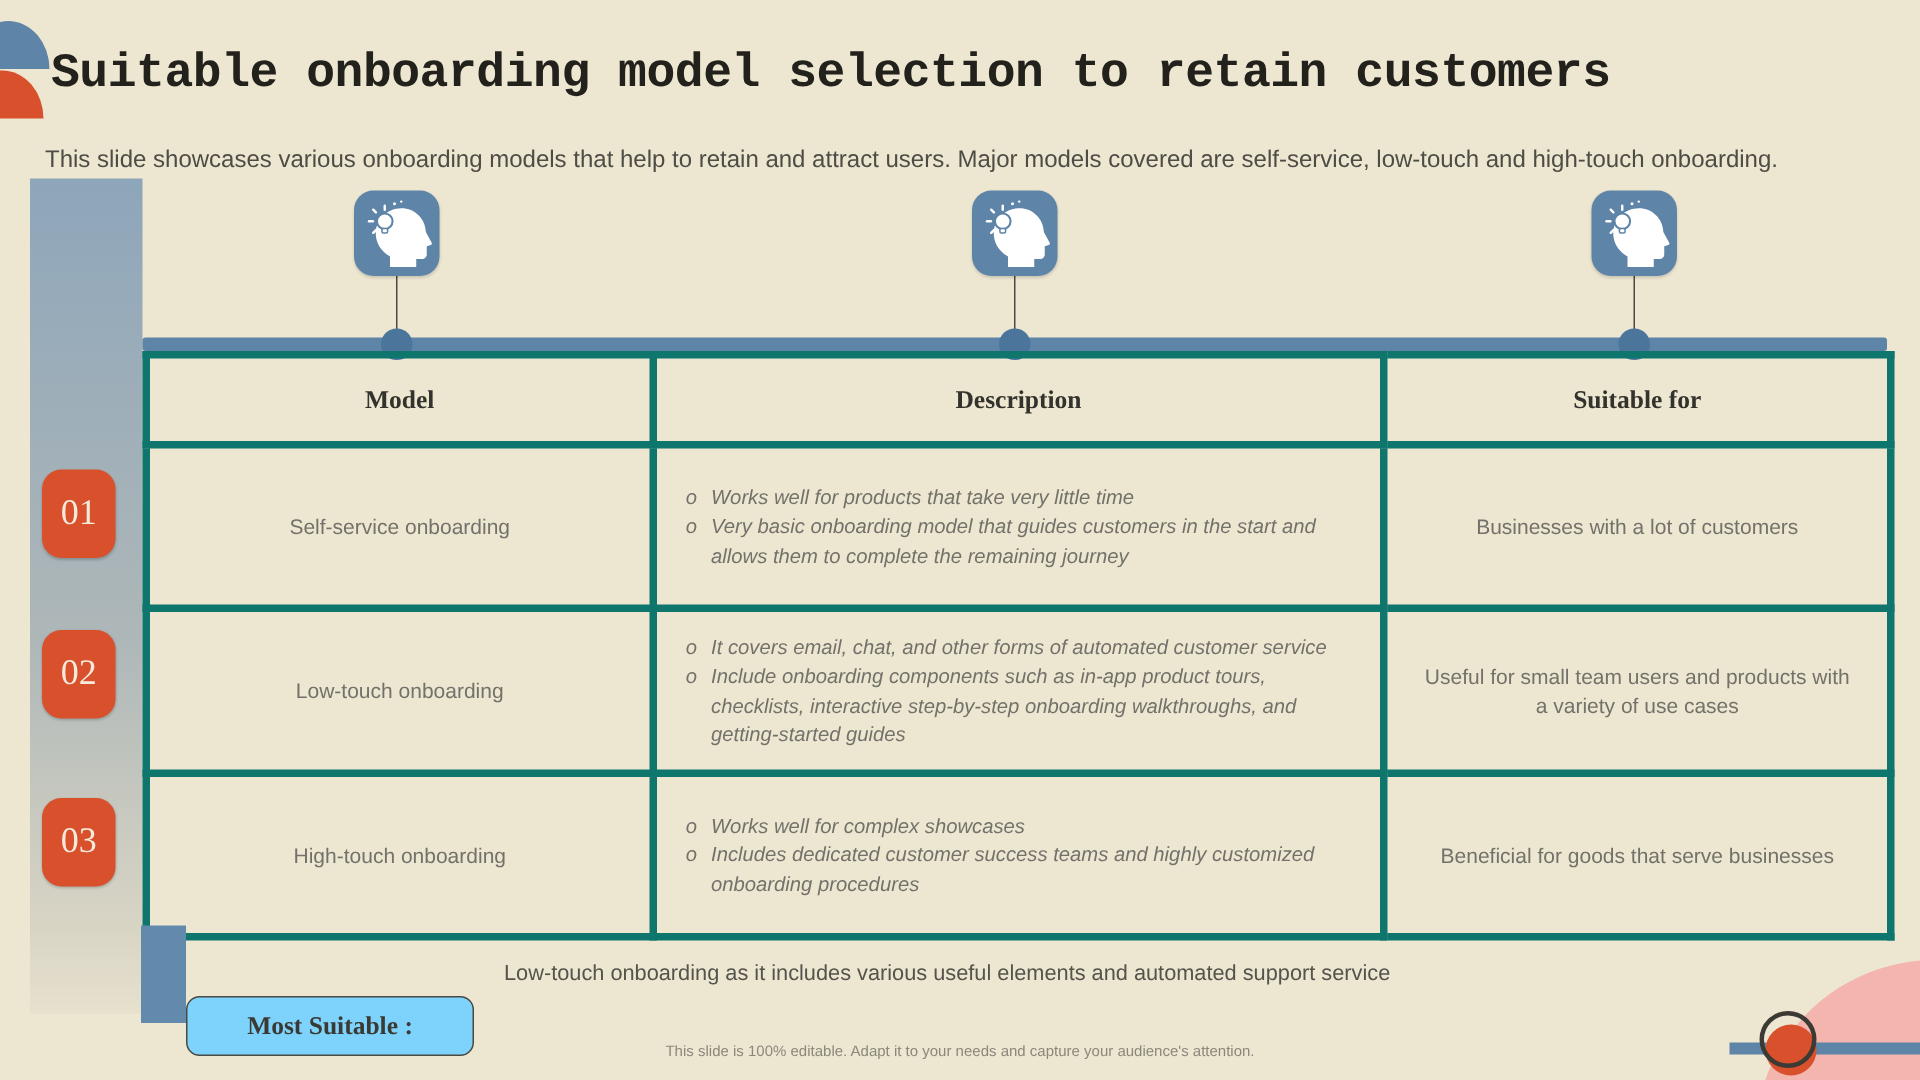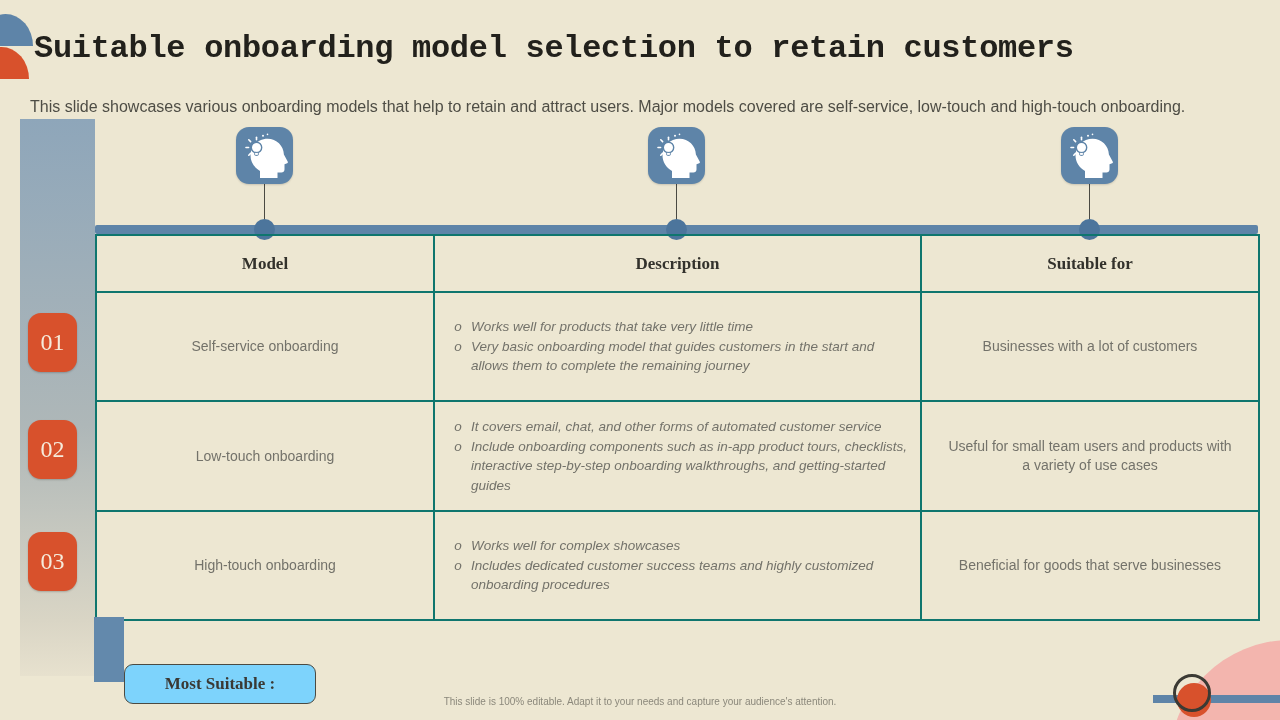--- a/index.html
+++ b/index.html
@@ -40,21 +40,21 @@
     position:absolute;top:127px;width:57px;height:57px;border-radius:13px;
     background:#5E84A8;box-shadow:0 1px 2px rgba(0,0,0,0.15);
   }
   .head-icon svg{display:block;}
 
   
   table.model-table{
     position:absolute;left:95px;top:234px;width:1163px;
     border-collapse:collapse;table-layout:fixed;
   }
-  .model-table th,.model-table td{border:2px solid #0f766e;vertical-align:middle;}
+  .model-table th,.model-table td{border:5px solid #0f766e;vertical-align:middle;}
   .model-table th{
     height:53px;font-family:"Liberation Serif",serif;font-weight:700;
     font-size:17px;color:#33322C;text-align:center;
   }
   .model-table td{color:#73726A;font-size:14px;}
   td.model-cell,td.suitable-cell{text-align:center;padding:4px 22px;line-height:19px;}
   td.desc-cell{padding:6px 12px 6px 10px;font-size:13.5px;font-style:italic;}
   .row-1{height:109px;} .row-2{height:110px;} .row-3{height:109px;}
   .desc-list{list-style:none;margin:0;padding:0;}
   .desc-list li{display:flex;line-height:19.5px;}
@@ -215,20 +215,21 @@
       </tr>
     </tbody>
   </table>
 
   <div class="badge badge-1">01</div>
   <div class="badge badge-2">02</div>
   <div class="badge badge-3">03</div>
 
   <div class="ms-blue"></div>
   <div class="ms-box">Most Suitable :</div>
+  <div class="ms-text">Low-touch onboarding as it includes various useful elements and automated support service</div>
 
   <div class="footer">This slide is 100% editable. Adapt it to your needs and capture your audience's attention.</div>
 
   <div class="deco-pink"></div>
   <div class="deco-blue-bar"></div>
   <div class="deco-orange-dot"></div>
   <div class="deco-ring"></div>
 
 </div>
 

